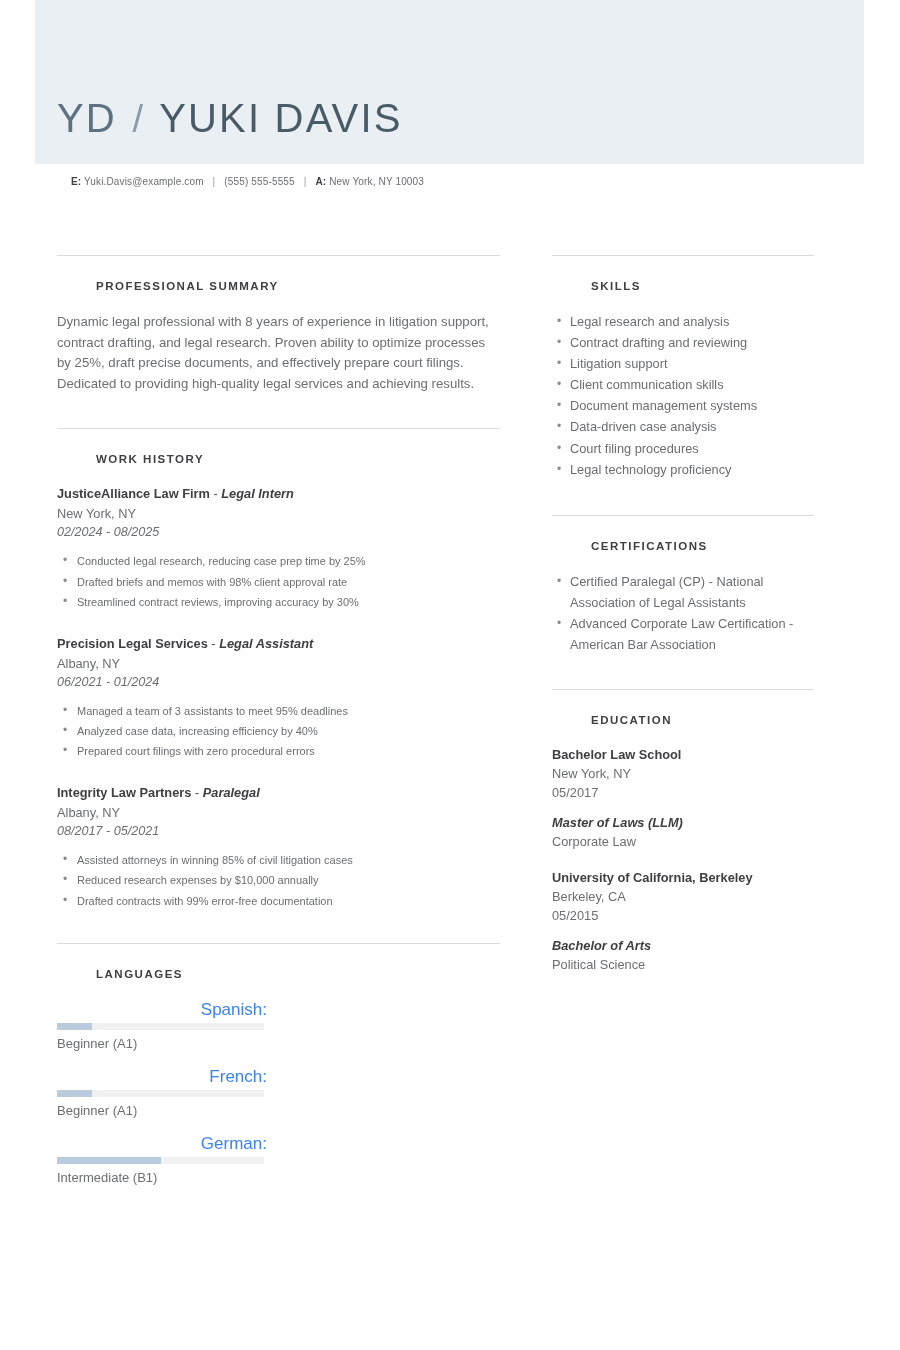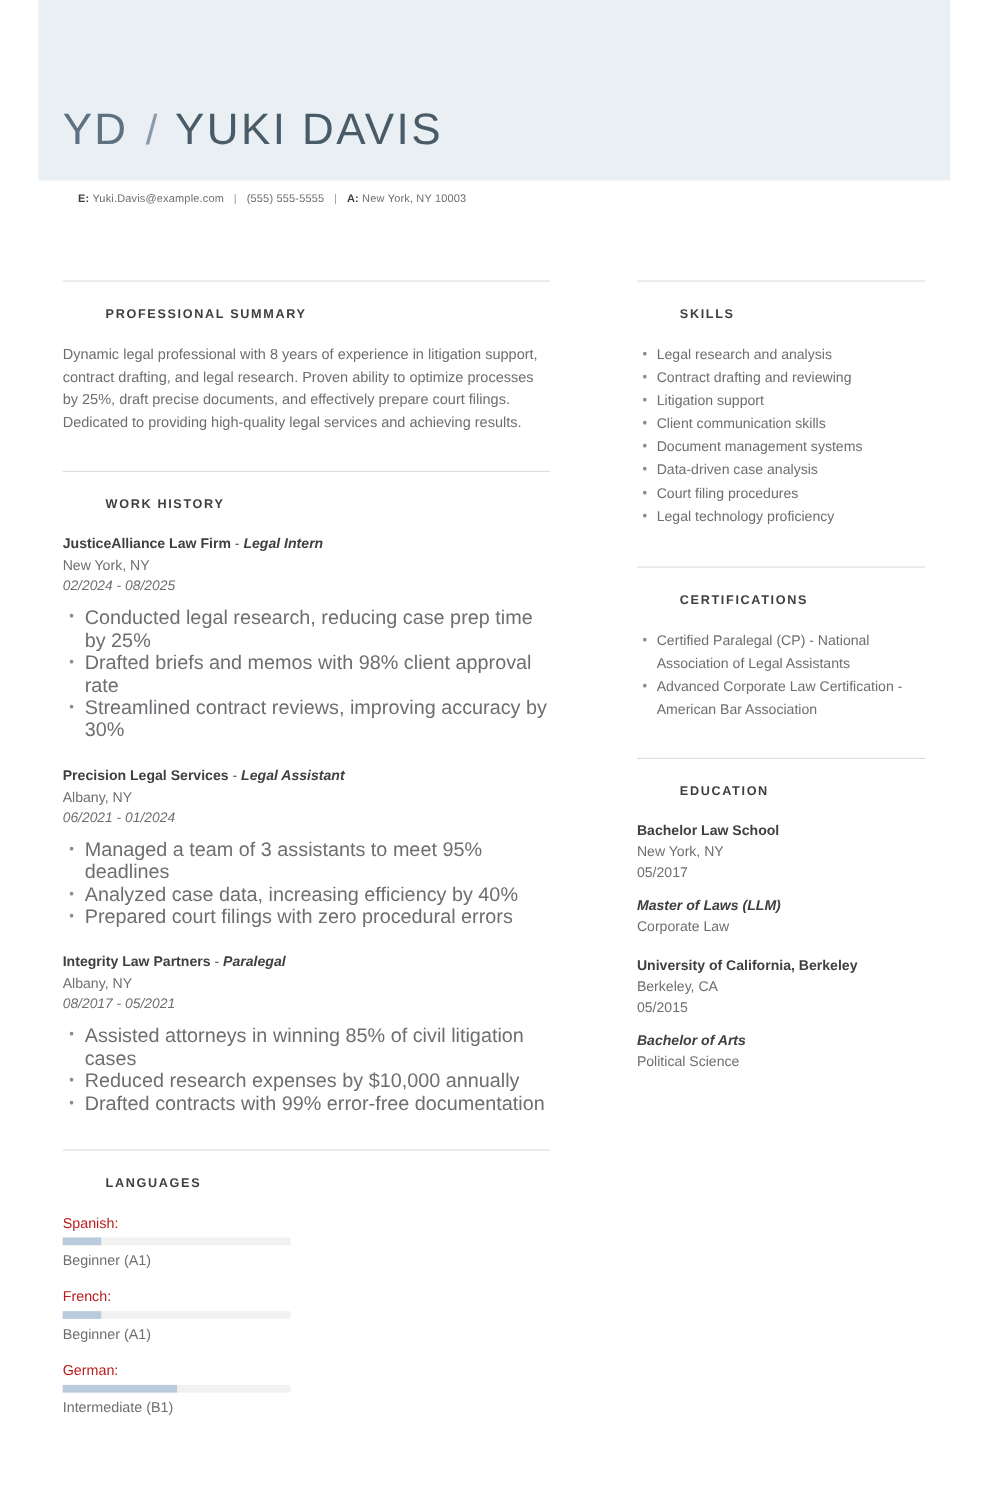--- a/index.html
+++ b/index.html
@@ -74,21 +74,21 @@
 
   
   .col-left {
     position: absolute;
     left: 57px;
     top: 255px;
     width: 443px;
   }
   .col-right {
     position: absolute;
-    left: 579px;
+    left: 552px;
     top: 255px;
     width: 262px;
   }
 
   .rule {
     height: 1px;
     background: #d9dcdf;
     width: 100%;
     margin: 0 0 24px 0;
   }
@@ -134,21 +134,21 @@
     margin-bottom: 10px;
   }
   ul.bullets {
     list-style: none;
     margin: 0;
     padding: 0;
   }
   ul.bullets li {
     position: relative;
     padding-left: 20px;
-    font-size: 18px;
+    font-size: 11px;
     line-height: 20.4px;
     color: #6d6e71;
   }
   ul.bullets li::before {
     content: "\2022";
     position: absolute;
     left: 6px;
     top: -1px;
     color: #8a8b8e;
     font-size: 12px;
@@ -209,24 +209,25 @@
   .lang-grid {
     display: flex;
     flex-wrap: wrap;
   }
   .lang-item {
     width: 210px;
     margin-right: 19px;
     margin-bottom: 13px;
   }
   .lang-name {
-    font-size: 13px;
-    color: #b91c1c;
+    font-size: 17px;
+    color: #3b82f6;
     line-height: 20px;
     margin-bottom: 3px;
+    text-align: right;
   }
   .lang-track {
     width: 207px;
     height: 7px;
     background: #f1f1f1;
     position: relative;
     margin-bottom: 4px;
   }
   .lang-fill {
     height: 7px;

